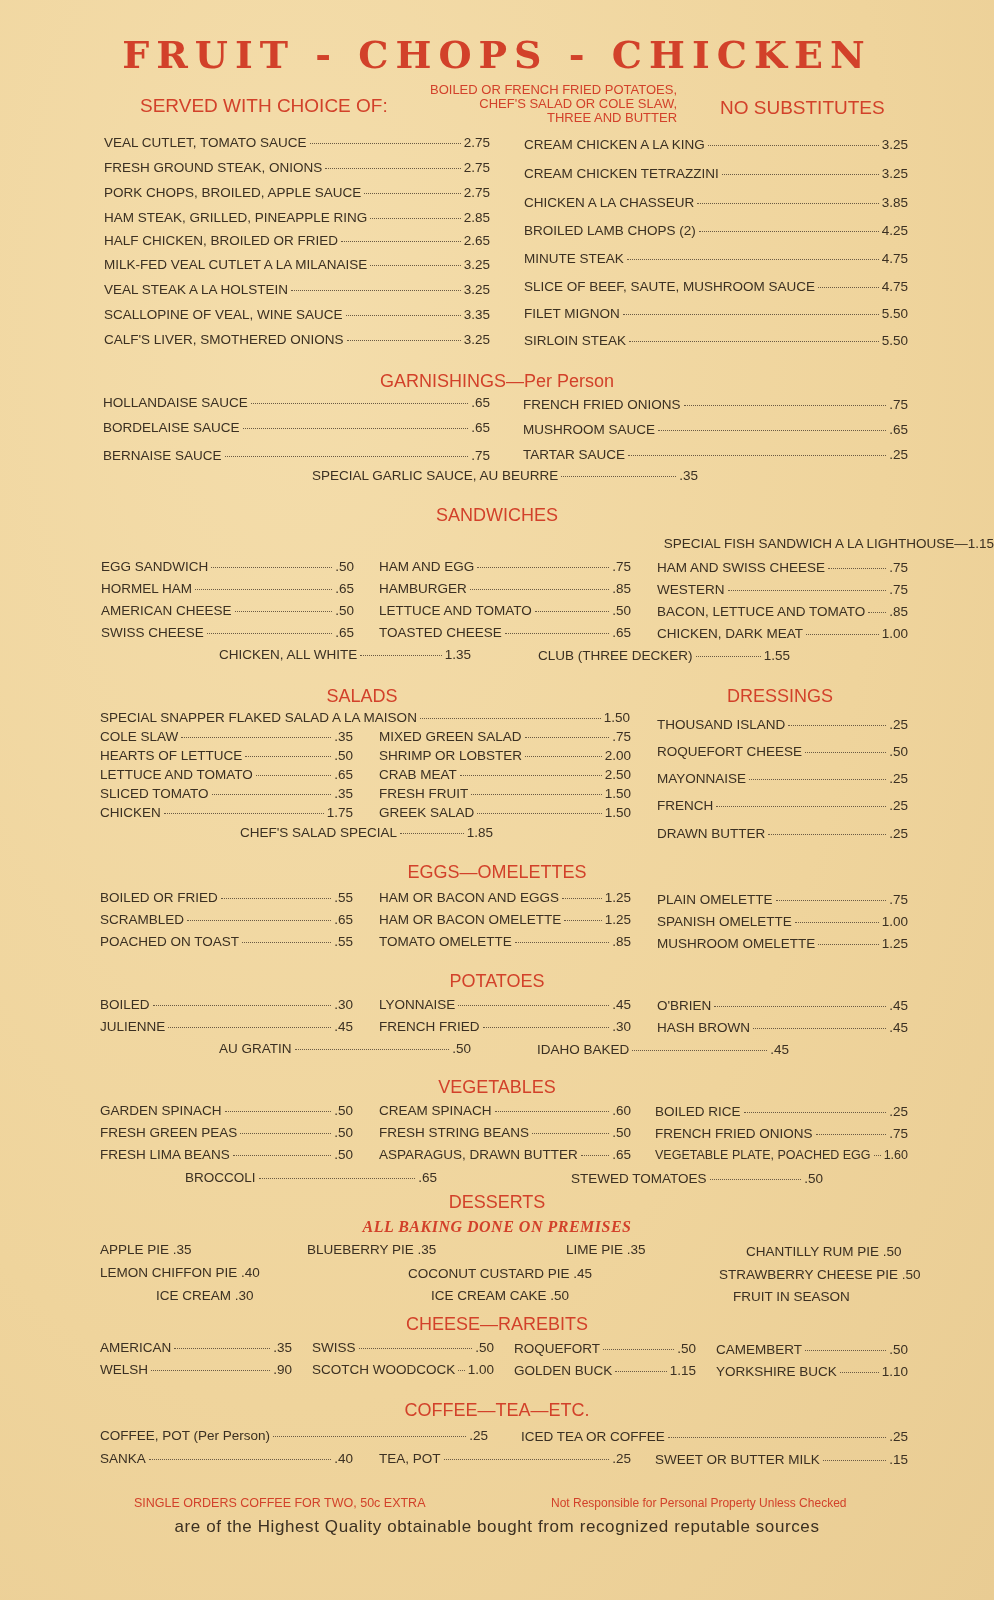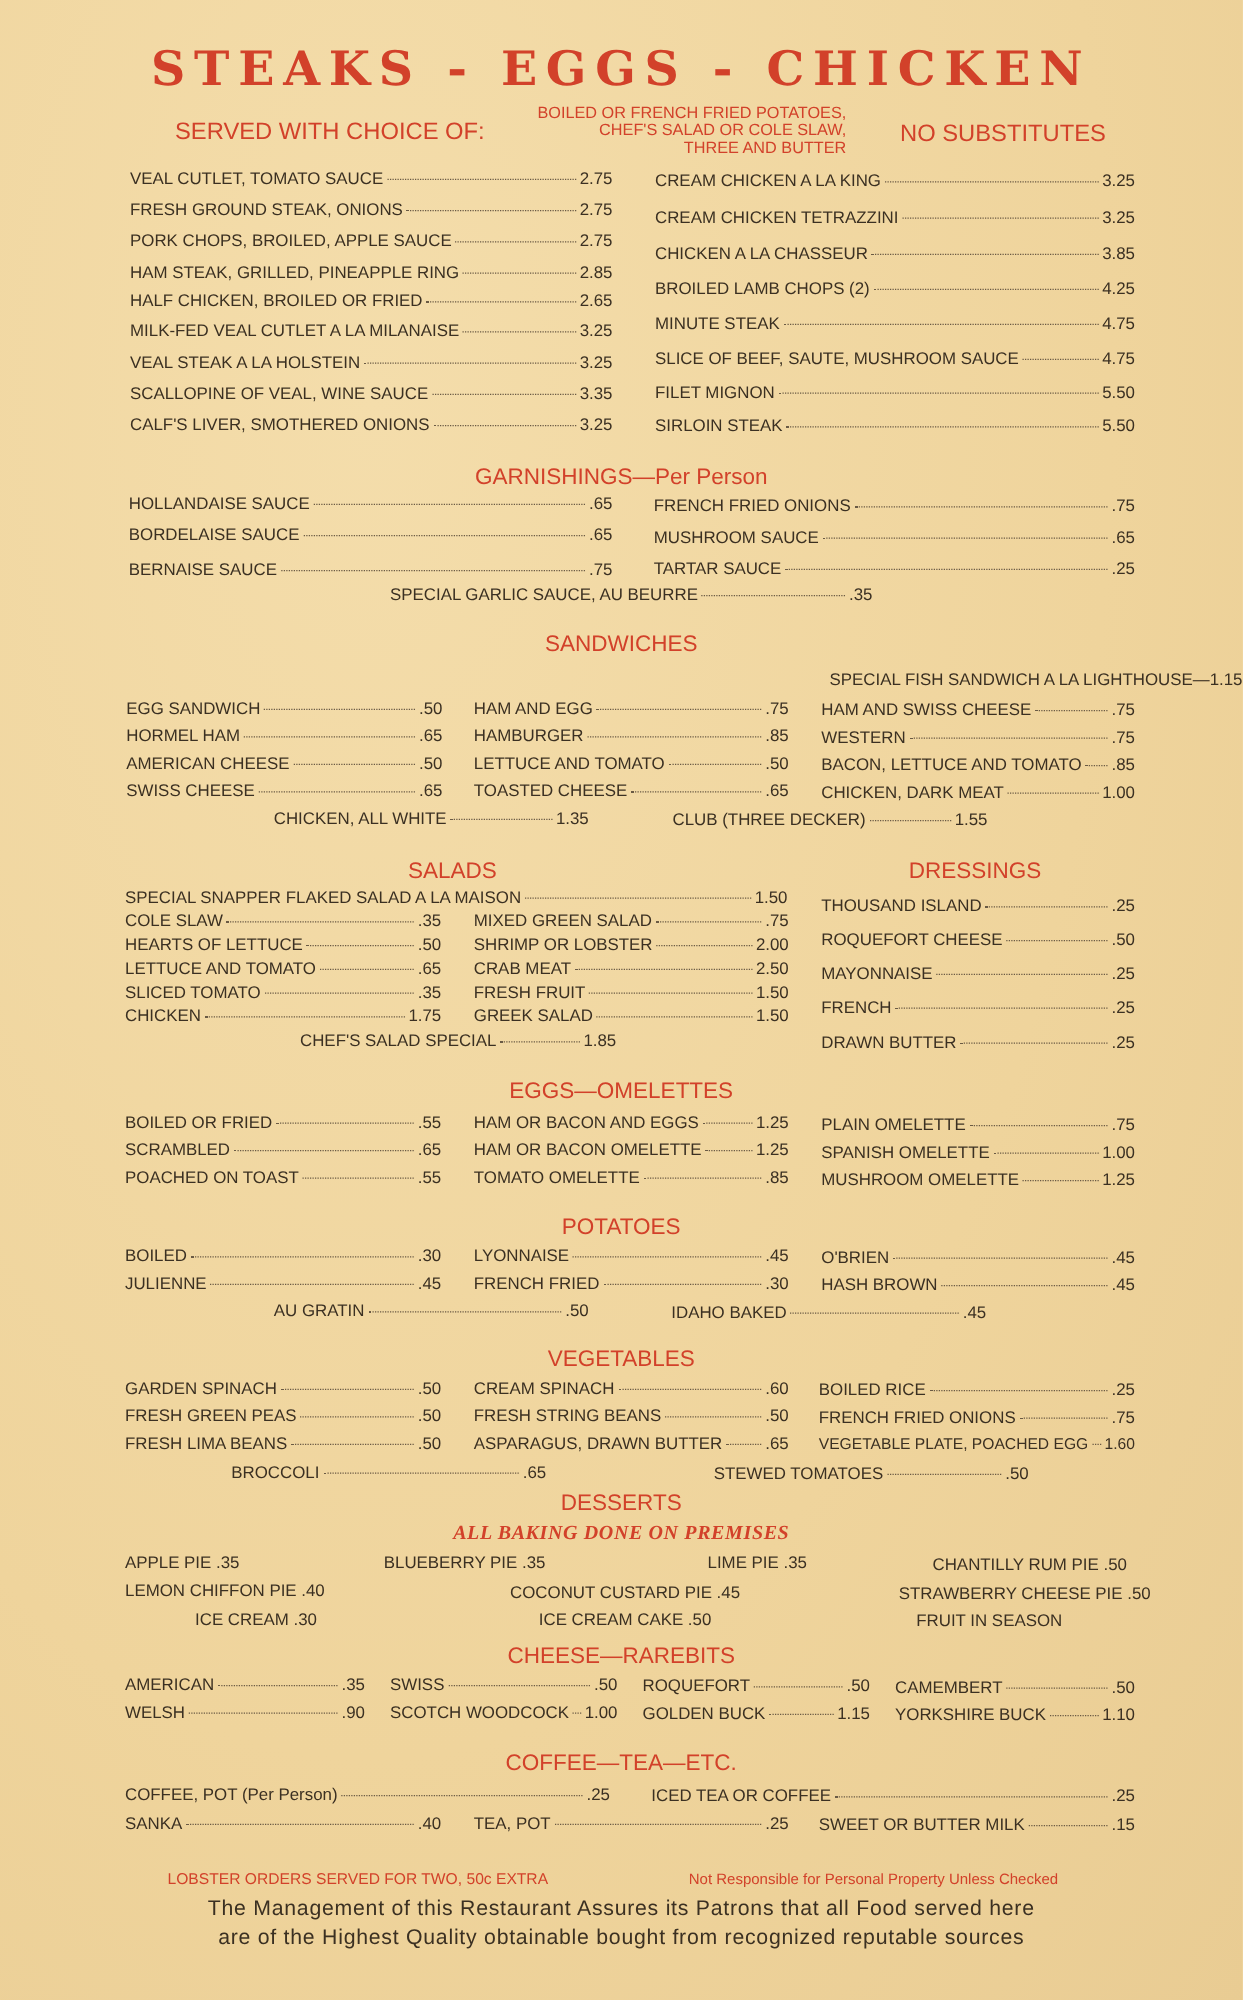--- a/index.html
+++ b/index.html
@@ -26,21 +26,21 @@
   .row .dots { flex: 1 1 auto; border-bottom: 1px dotted #6a5a44; margin: 0 3px; transform: translateY(-3px); min-width: 6px; }
   .row .price { flex: 0 0 auto; }
   .center-text { position: absolute; font-size: 13.5px; white-space: nowrap; }
   .italic-sub { position: absolute; left: 0; width: 994px; text-align: center; font-family: "Liberation Serif", serif; font-style: italic; font-weight: bold; font-size: 16px; color: #d2412a; letter-spacing: 0.5px; }
   .footer-red { position: absolute; font-size: 12.5px; color: #d2412a; }
   .assure { position: absolute; left: 0; width: 994px; text-align: center; font-size: 17px; line-height: 23px; letter-spacing: 0.6px; color: #3b3022; }
 </style>
 </head>
 <body>
 
-<div class="title">STEAKS - EGGS - CHICKEN</div>
+<div class="title">FRUIT - CHOPS - CHICKEN</div>
 <div class="abs served">SERVED WITH CHOICE OF:</div>
 <div class="abs choices">
   <div>BOILED OR FRENCH FRIED POTATOES,</div>
   <div>CHEF'S SALAD OR COLE SLAW,</div>
   <div>THREE AND BUTTER</div>
 </div>
 <div class="abs nosub">NO SUBSTITUTES</div>
 
 <div>
   <div class="row" style="left:104px;top:135px;width:386px">
@@ -560,18 +560,17 @@
     <span class="name">TEA, POT</span>
     <span class="dots"></span>
     <span class="price">.25</span>
   </div>
 <div class="row" style="left:655px;top:1452px;width:253px">
     <span class="name">SWEET OR BUTTER MILK</span>
     <span class="dots"></span>
     <span class="price">.15</span>
   </div>
 
-<div class="footer-red" style="left:134px;top:1496px">LOBSTER ORDERS SERVED FOR TWO, 50c EXTRA</div>
+<div class="footer-red" style="left:134px;top:1496px">SINGLE ORDERS COFFEE FOR TWO, 50c EXTRA</div>
 <div class="footer-red" style="left:551px;top:1496px;font-size:12px">Not Responsible for Personal Property Unless Checked</div>
 <div class="assure" style="top:1515px">
-  <div>The Management of this Restaurant Assures its Patrons that all Food served here</div>
   <div>are of the Highest Quality obtainable bought from recognized reputable sources</div>
 </div>
 
 </body></html>

